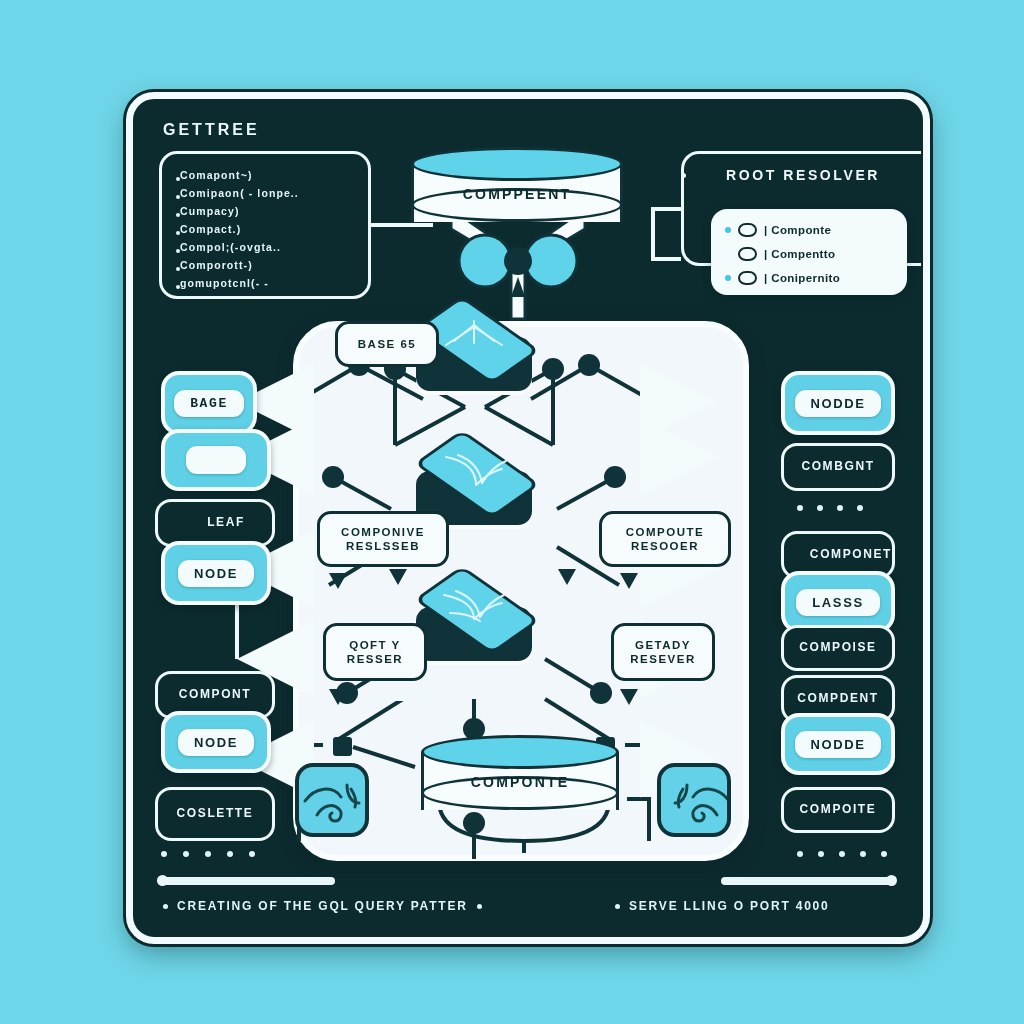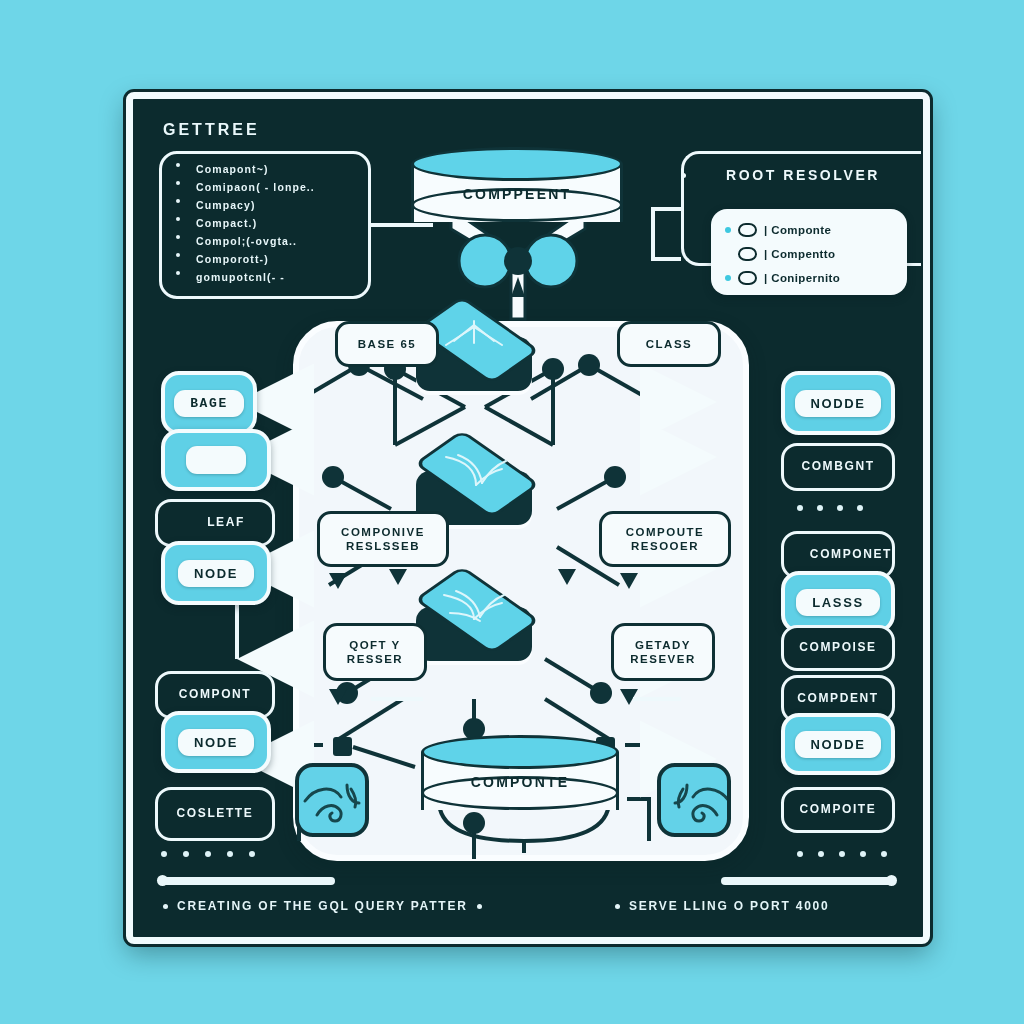--- a/index.html
+++ b/index.html
@@ -10,21 +10,21 @@
     font-family:"Liberation Sans", sans-serif;
     -webkit-font-smoothing:antialiased;
   }
   #stage{position:relative;width:1024px;height:1024px;}
 
   
   .outer-frame{
     position:absolute;left:126px;top:92px;width:790px;height:838px;
     background:#0c2b2e;
     border:7px solid #f2fbfd;
-    border-radius:8px;
+    border-radius:28px;
     box-shadow:0 0 0 3px #0c2b2e, 0 10px 26px rgba(3,28,32,.35);
     overflow:hidden;
   }
 
   
   .dark-pill{
     position:absolute;
     border:3px solid #eef9fc;
     border-radius:16px;
     background:#0c2b2e;
@@ -66,21 +66,21 @@
   .title-top{
     position:absolute;left:30px;top:22px;
     font-size:16px;font-weight:700;letter-spacing:3px;color:#eaf8fb;
   }
   .code-panel{
     position:absolute;left:26px;top:52px;width:212px;height:148px;
     border:3px solid #eef9fc;border-radius:18px;background:#0c2b2e;
     box-sizing:border-box;padding:9px 6px 6px 14px;
   }
   .code-line{
-    display:flex;align-items:flex-start;gap:16px;
+    display:flex;align-items:flex-end;gap:0;
     color:#e7f6f9;font-size:10.5px;font-weight:700;letter-spacing:1.1px;
     height:18px;white-space:nowrap;overflow:hidden;
   }
   .code-line i{
     width:4px;height:4px;border-radius:50%;background:#e7f6f9;flex:none;
   }
 
   
   .root-frame{
     position:absolute;left:548px;top:52px;width:240px;height:115px;
@@ -397,21 +397,20 @@
           <path d="M8 8 C28 12 38 20 38 32"></path>
             <path d="M20 4 C36 10 42 20 44 30"></path>
           <path d="M44 30 C50 20 58 12 68 8"></path>
             <path d="M38 32 C46 24 56 18 66 16"></path>
           <path d="M14 26 C28 26 38 30 44 34"></path>
         </g>
       </svg>
     </div>
 
     <div class="white-box" style="left:202px;top:222px;width:104px;height:46px;z-index:6;">BASE 65</div>
-    <div class="white-box" style="left:484px;top:222px;width:104px;height:46px;z-index:6;">CLASS</div>
 
     <div class="white-box" style="left:184px;top:412px;width:132px;height:56px;z-index:6;">COMPONIVE RESLSSEB</div>
     <div class="white-box" style="left:466px;top:412px;width:132px;height:56px;z-index:6;">COMPOUTE RESOOER</div>
 
     <div class="white-box" style="left:190px;top:524px;width:104px;height:58px;z-index:6;">QOFT Y RESSER</div>
     <div class="white-box" style="left:478px;top:524px;width:104px;height:58px;z-index:6;">GETADY RESEVER</div>
 
     <div class="cylinder" style="left:288px;top:636px;width:198px;height:82px;z-index:7;">
       <div class="side"></div>
       <div class="base"></div>

